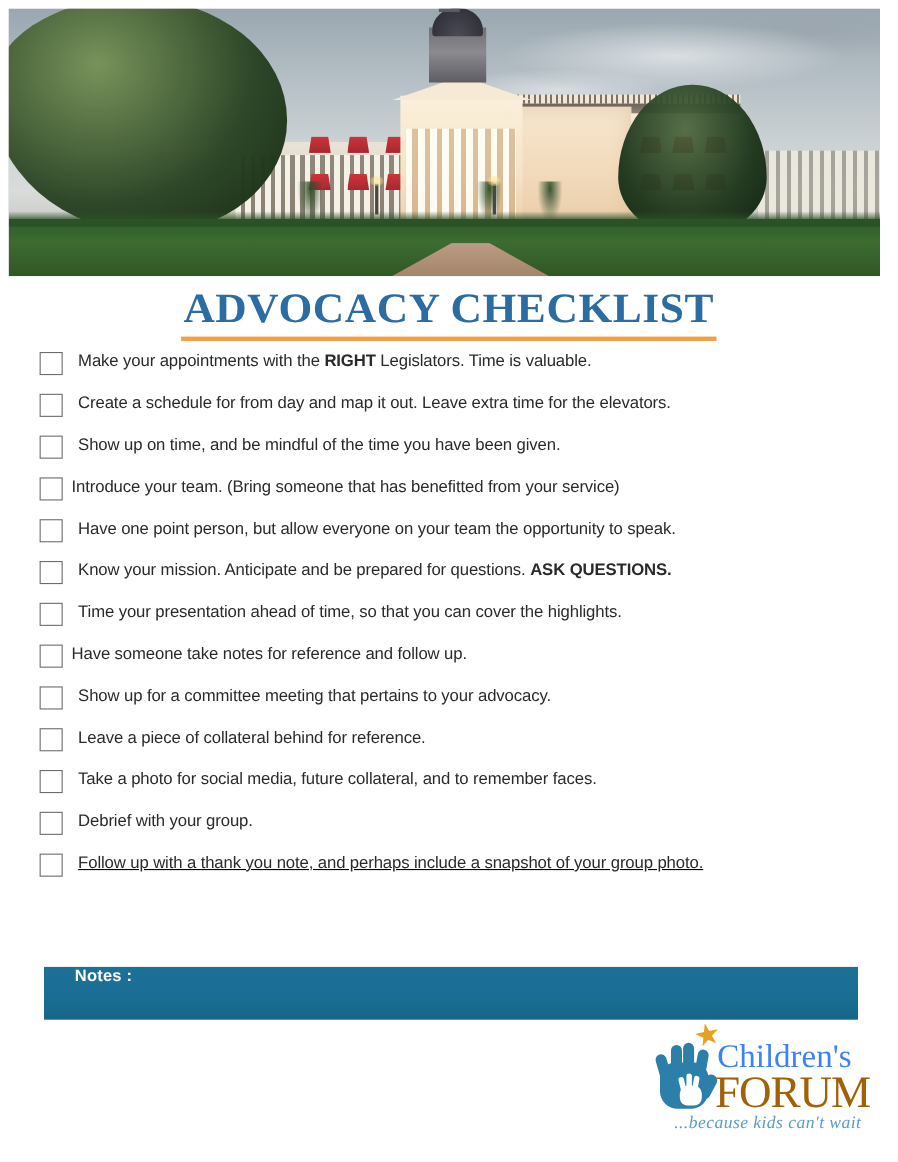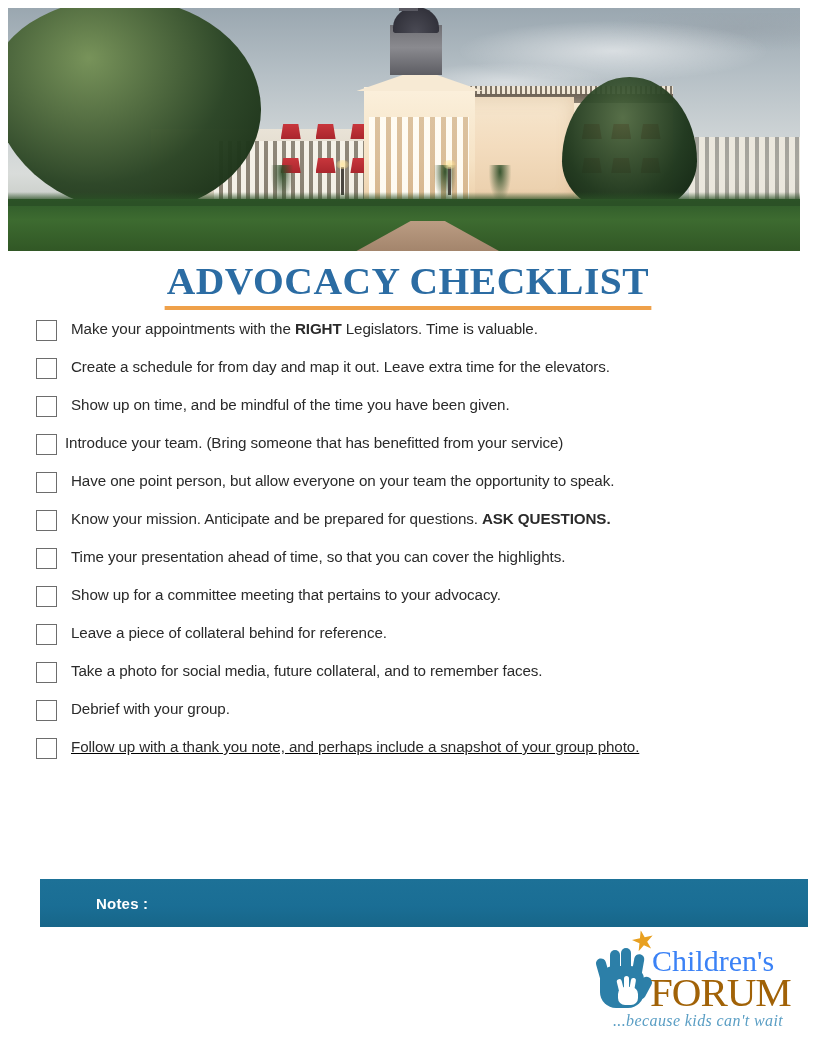--- a/index.html
+++ b/index.html
@@ -301,22 +301,21 @@
 
   
   .notes {
     position: absolute;
     left: 40px;
     top: 879px;
     width: 740px;
     height: 48px;
     background: linear-gradient(180deg, #1d7197 0%, #1a6e95 55%, #176689 100%);
     display: flex;
-    align-items: center;
-    padding-left: 28px;
+    align-items: flex-start;
   }
   .notes-label {
     color: #ffffff;
     font-weight: bold;
     font-size: 15px;
     letter-spacing: 0.2px;
     margin-left: 28px;
   }
 
   
@@ -519,20 +518,24 @@
       <div class="checkbox"></div>
       <div class="item-text">Have one point person, but allow everyone on your team the opportunity to speak.</div>
     </div>
     <div class="item">
       <div class="checkbox"></div>
       <div class="item-text">Know your mission. Anticipate and be prepared for questions. <b>ASK QUESTIONS.</b></div>
     </div>
     <div class="item">
       <div class="checkbox"></div>
       <div class="item-text">Time your presentation ahead of time, so that you can cover the highlights.</div>
+    </div>
+    <div class="item indent">
+      <div class="checkbox"></div>
+      <div class="item-text">Have someone take notes for reference and follow up.</div>
     </div>
     <div class="item">
       <div class="checkbox"></div>
       <div class="item-text">Show up for a committee meeting that pertains to your advocacy.</div>
     </div>
     <div class="item">
       <div class="checkbox"></div>
       <div class="item-text">Leave a piece of collateral behind for reference.</div>
     </div>
     <div class="item">

